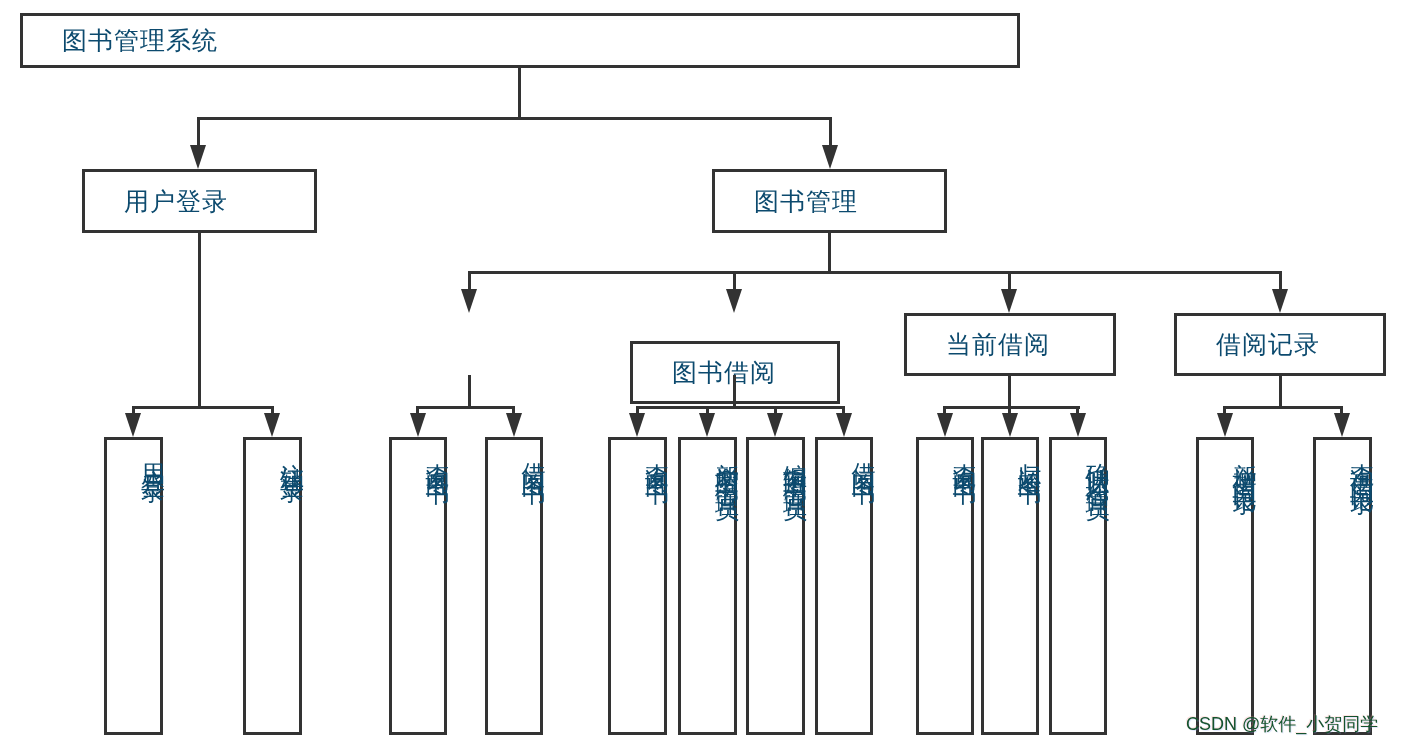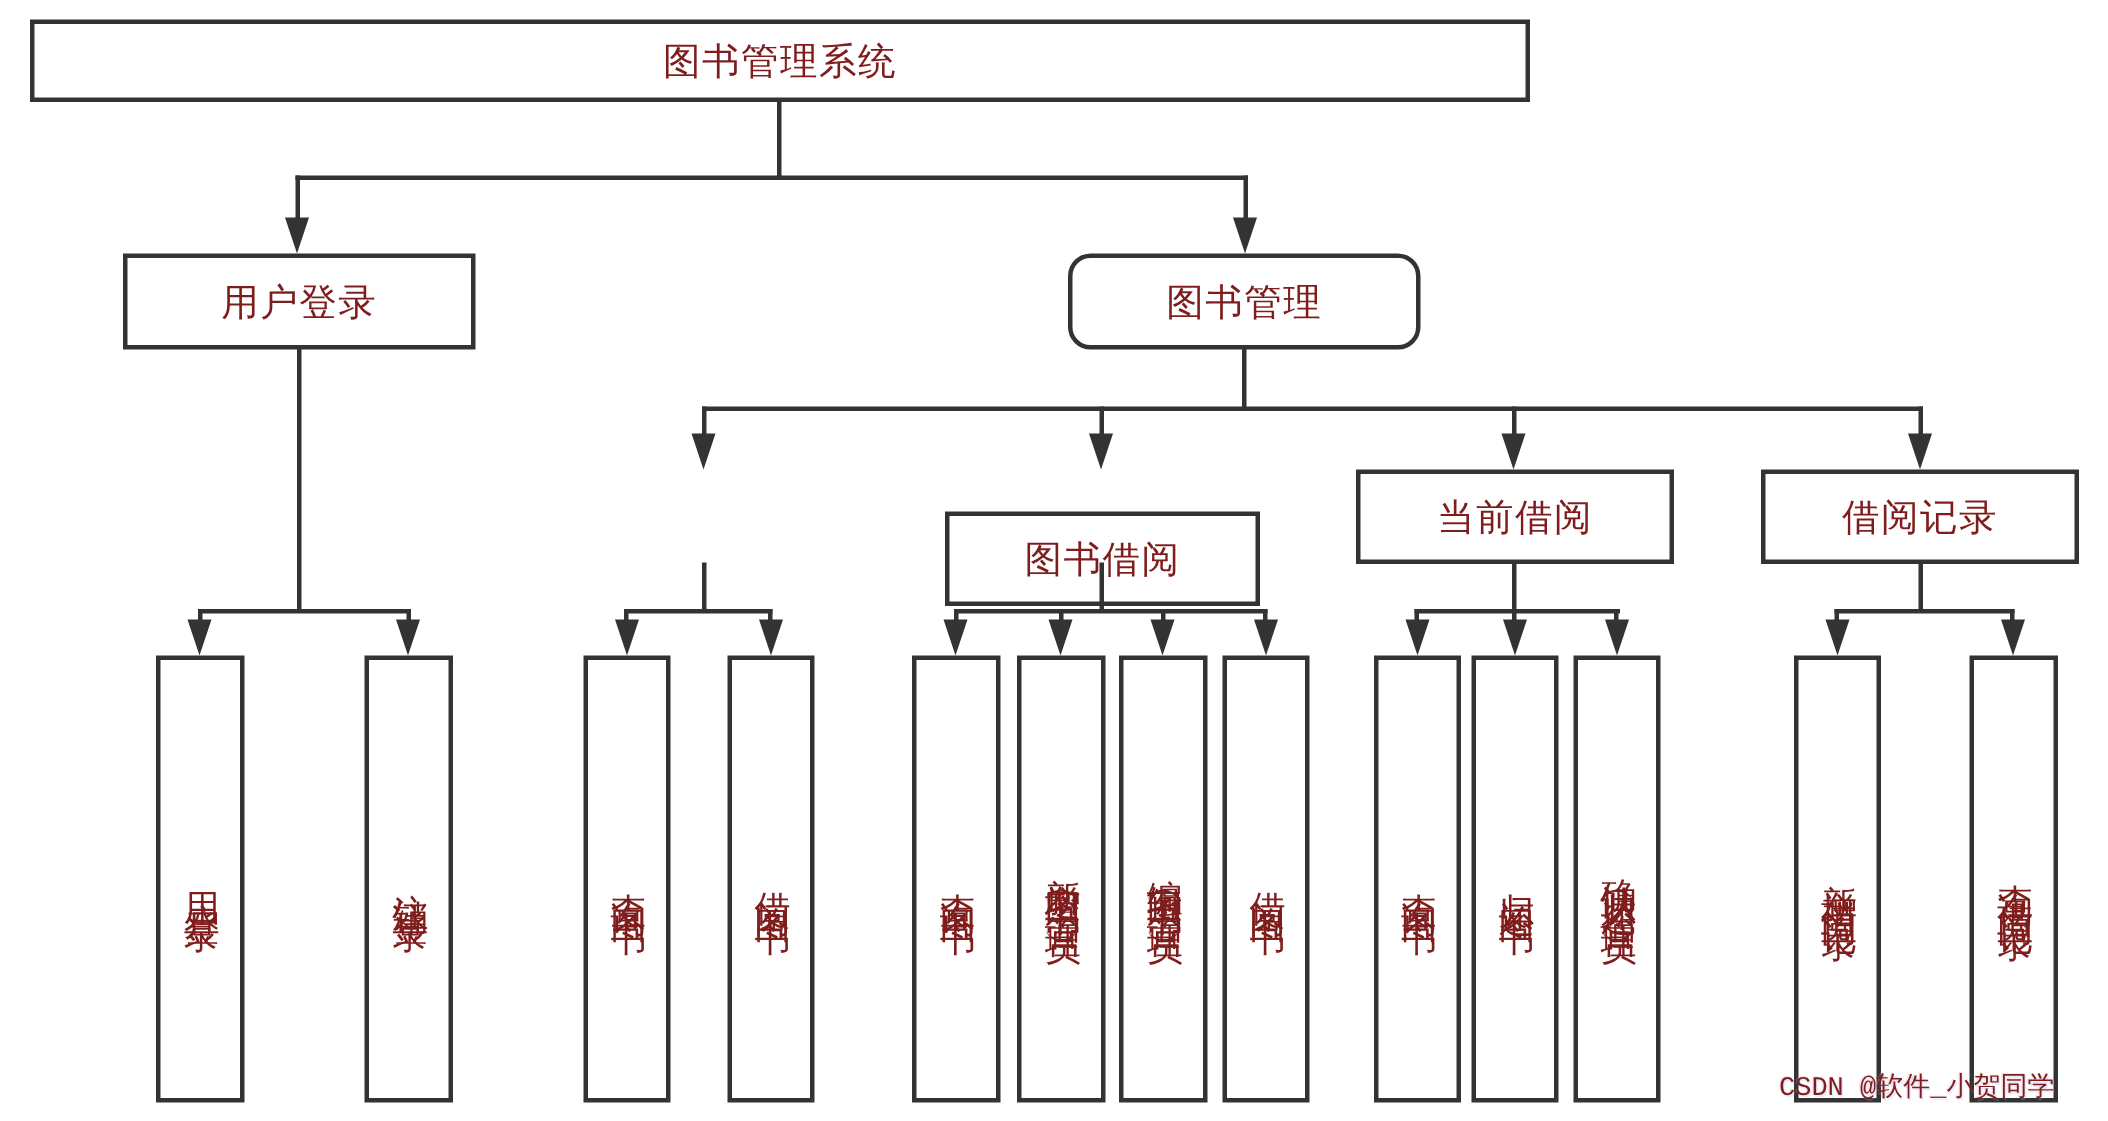--- a/index.html
+++ b/index.html
@@ -2,59 +2,59 @@
 <html><head>
 <meta charset="utf-8">
 <style>
   html,body{margin:0;padding:0;background:#ffffff;}
   body{width:1405px;height:747px;position:relative;overflow:hidden;
        font-family:"Liberation Sans", sans-serif;}
   .stage{position:absolute;left:0;top:0;width:1405px;height:747px;background:#ffffff;}
 
   
   .node{position:absolute;box-sizing:border-box;border:3px solid #333333;background:#ffffff;
-        display:flex;align-items:center;justify-content:center;color:#7f1d1d;}
+        display:flex;align-items:center;color:#0c4a6e;padding-left:39px;}
   .h-node{font-size:25px;letter-spacing:1px;}
   .v-node{writing-mode:vertical-rl;text-orientation:mixed;font-size:24px;
           letter-spacing:6px;line-height:1;padding-top:4px;}
   .v-node.long{letter-spacing:5px;}
 
   
   .vline{position:absolute;width:3px;background:#333333;}
   .hline{position:absolute;height:3px;background:#333333;}
 
   
   .tri{position:absolute;width:0;height:0;
        border-left:8px solid transparent;border-right:8px solid transparent;
        border-top:24px solid #333333;}
 
   .watermark{position:absolute;left:1186px;top:712px;width:210px;
-             font-size:18px;color:#7f1d1d;white-space:nowrap;
-             text-shadow:1px 1px 0 rgba(150,170,255,0.25), -1px -1px 0 rgba(255,150,150,0.25);font-family:Liberation Mono, monospace;}
+             font-size:18px;color:#14532d;white-space:nowrap;
+             text-shadow:1px 1px 0 rgba(150,170,255,0.25), -1px -1px 0 rgba(255,150,150,0.25);}
 </style>
 </head>
 <body>
 
 <div class="stage">
 
   <div class="node h-node" style="left:20px;top:13px;width:1000px;height:55px;">
     <span>图书管理系统</span>
   </div>
 
   <div class="vline" style="left:518px;top:68px;height:50px;"></div>
   <div class="hline" style="left:197px;top:117px;width:635px;"></div>
   <div class="vline" style="left:197px;top:117px;height:34px;"></div>
   <div class="tri" style="left:190px;top:145px;"></div>
   <div class="vline" style="left:829px;top:117px;height:34px;"></div>
   <div class="tri" style="left:822px;top:145px;"></div>
 
   <div class="node h-node" style="left:82px;top:169px;width:235px;height:64px;">
     <span>用户登录</span>
   </div>
-  <div class="node h-node" style="left:712px;top:169px;width:235px;height:64px;border-radius:15px;">
+  <div class="node h-node" style="left:712px;top:169px;width:235px;height:64px;">
     <span>图书管理</span>
   </div>
 
   <div class="vline" style="left:198px;top:232px;height:176px;"></div>
   <div class="hline" style="left:132px;top:406px;width:142px;"></div>
   <div class="vline" style="left:132px;top:406px;height:16px;"></div>
   <div class="tri" style="left:125px;top:413px;"></div>
   <div class="vline" style="left:271px;top:406px;height:16px;"></div>
   <div class="tri" style="left:264px;top:413px;"></div>
 

